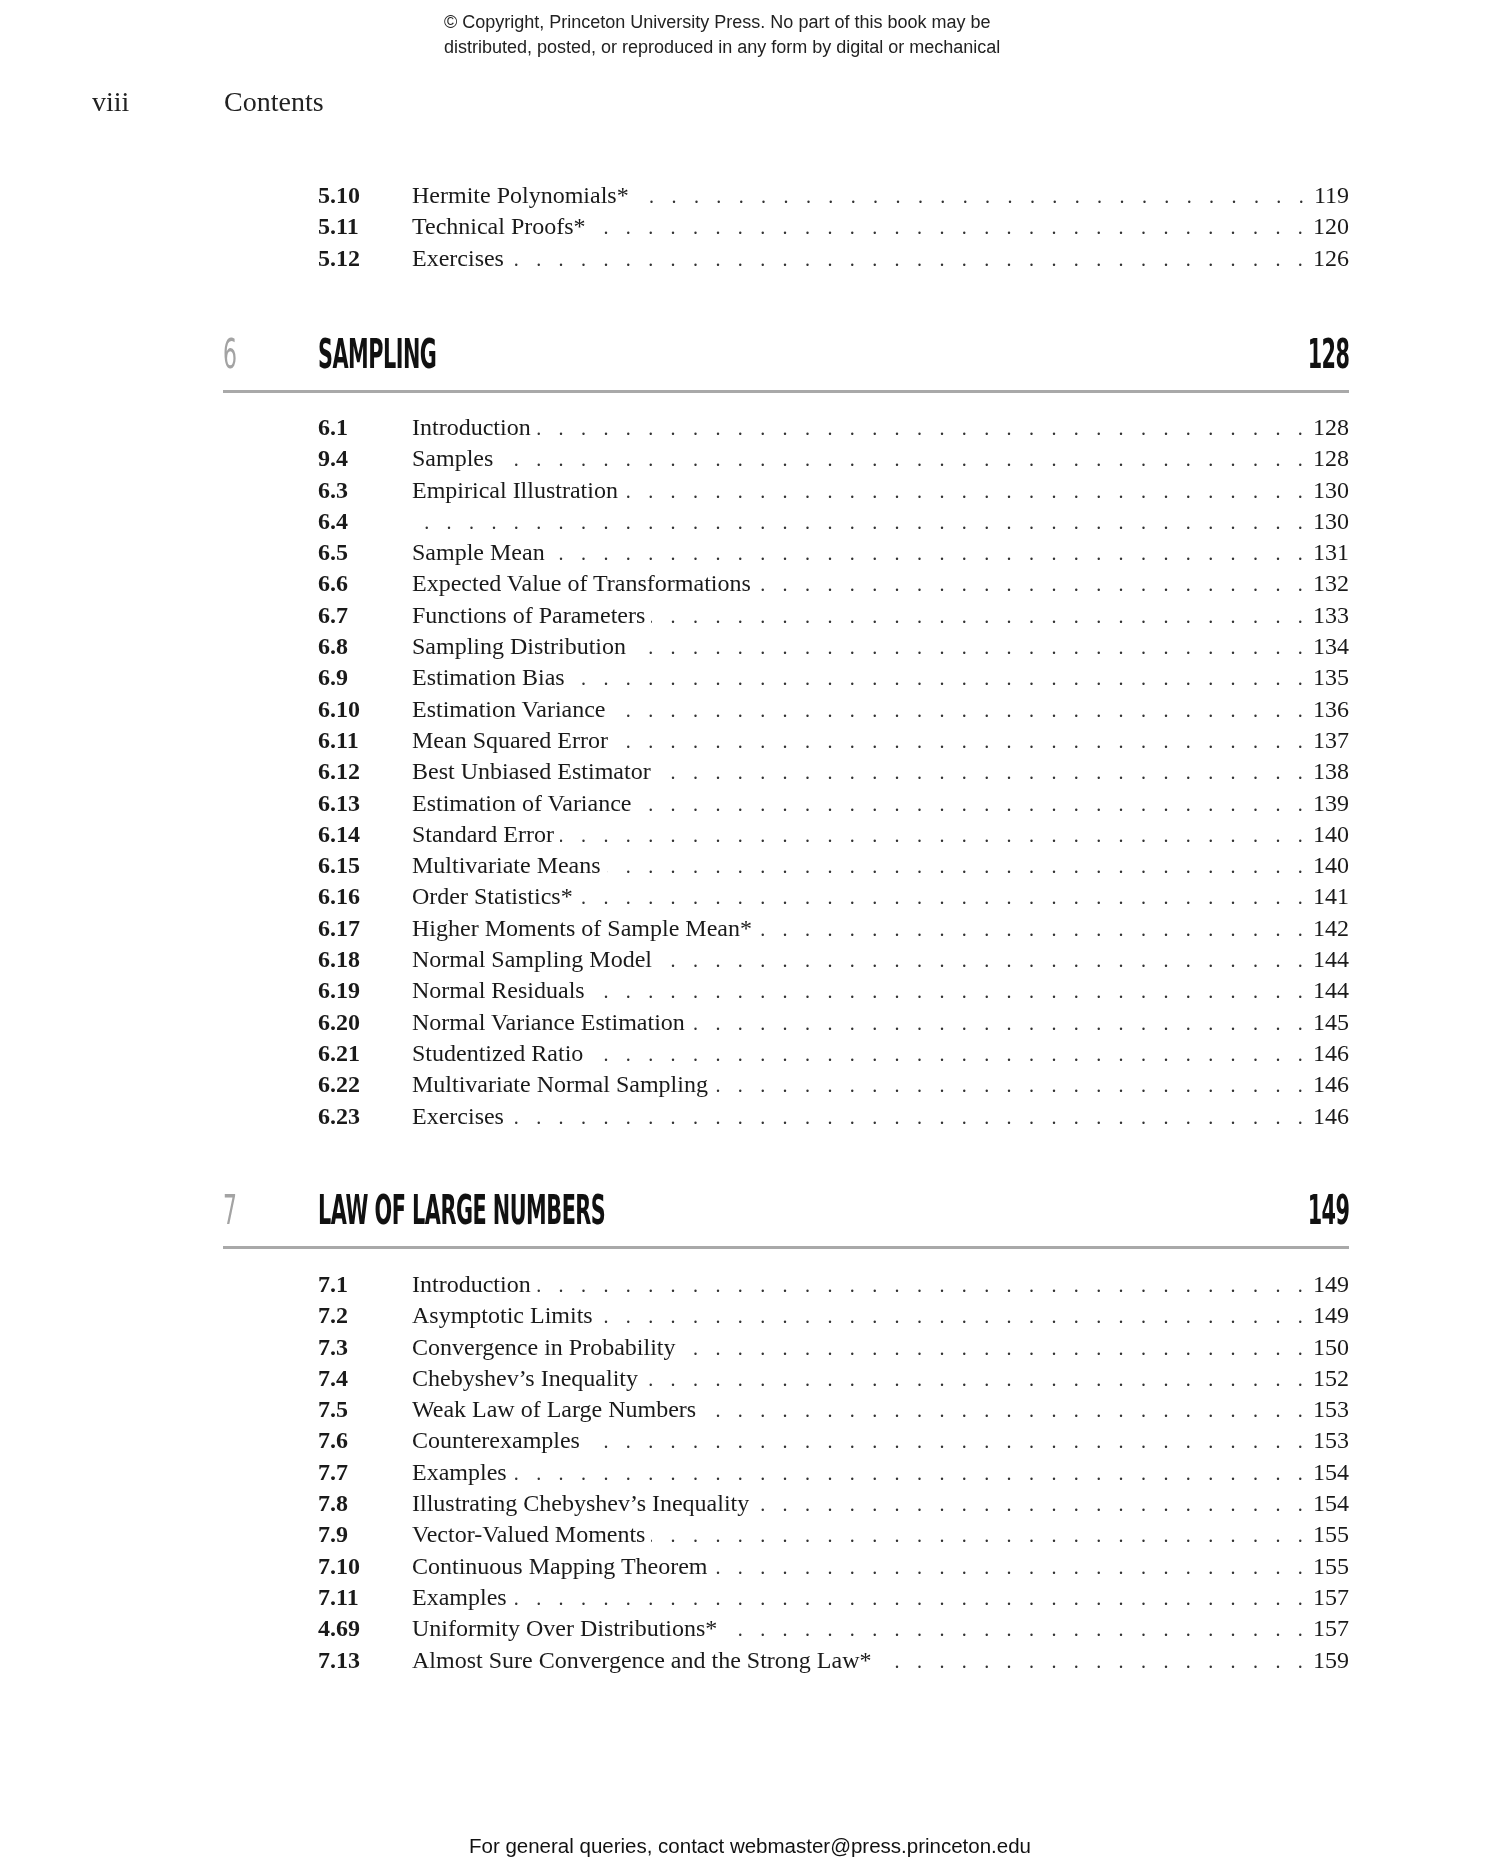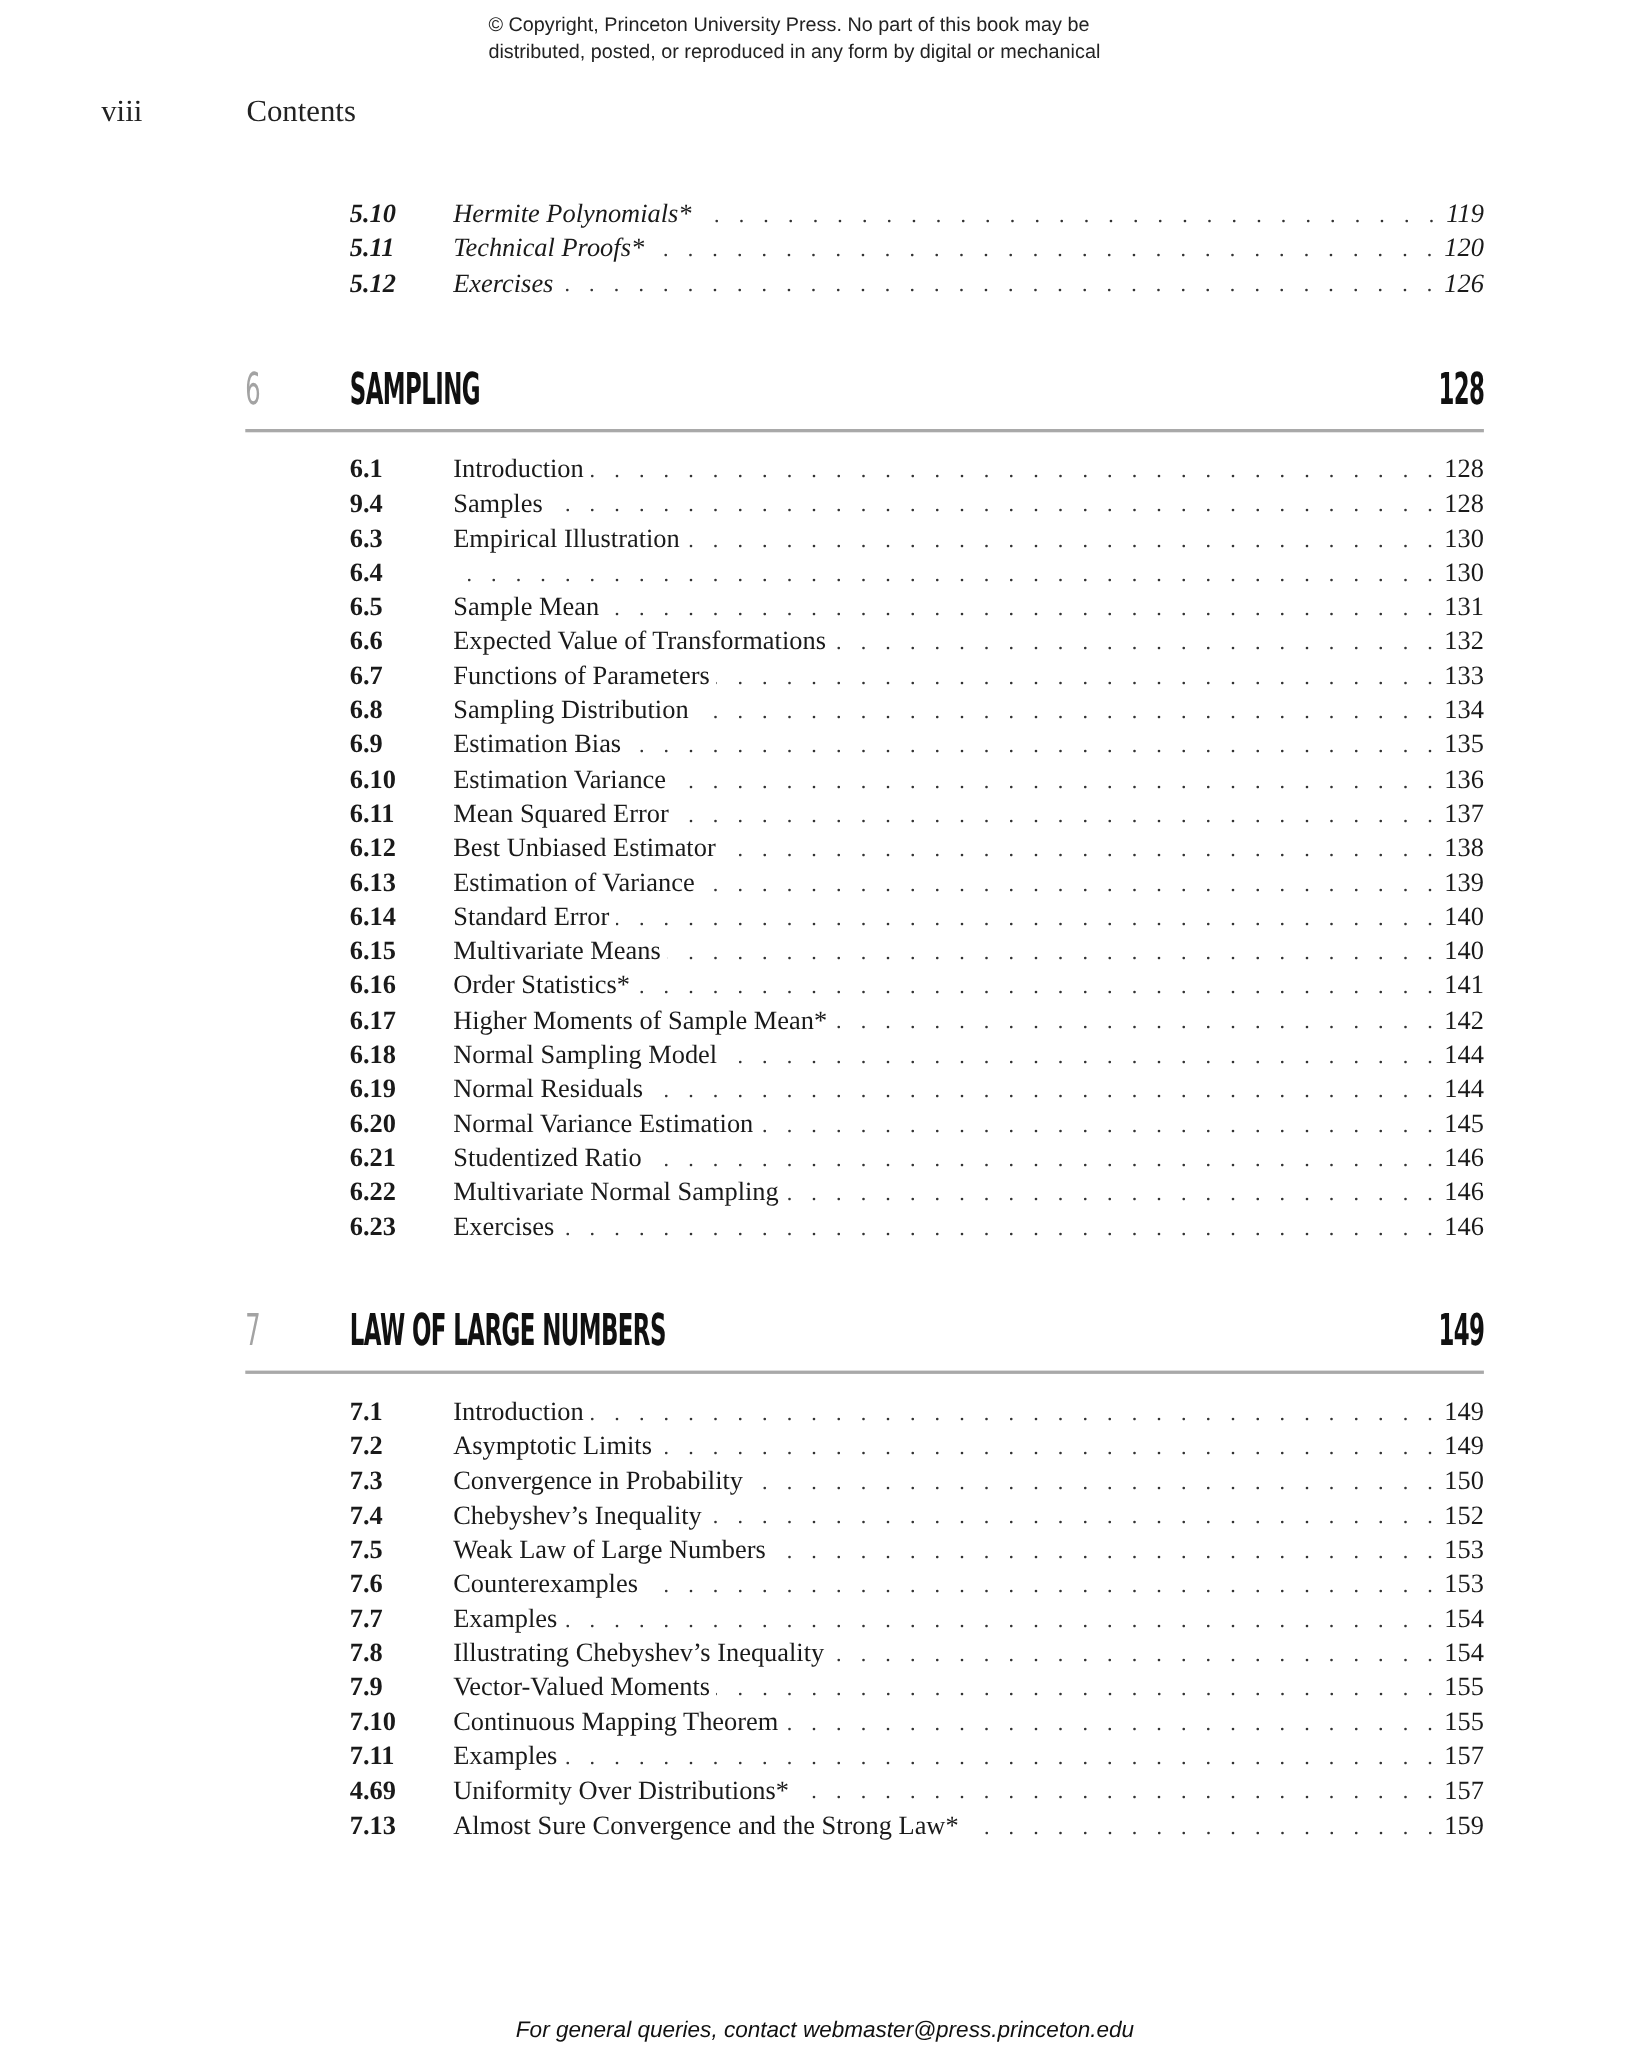--- a/index.html
+++ b/index.html
@@ -21,34 +21,34 @@
   .entry .page { flex: none; padding-left: 4px; text-align: right; }
   .chapter { position: absolute; left: 223px; width: 1126px; height: 50px; }
   .chapter .ch-num { position: absolute; left: 0; bottom: 6px; font-family: "DejaVu Sans", sans-serif;
                      font-size: 40px; color: #a3a3a3; transform: scaleX(0.55); transform-origin: left bottom; letter-spacing: -1px; }
   .chapter .ch-title { position: absolute; left: 95px; bottom: 6px; font-family: "DejaVu Sans", sans-serif; font-weight: bold;
                        font-size: 40px; color: #111; transform: scaleX(0.52); transform-origin: left bottom; white-space: nowrap; letter-spacing: -1px; }
   .chapter .ch-page { position: absolute; right: 0; bottom: 6px; font-family: "DejaVu Sans", sans-serif; font-weight: bold;
                       font-size: 40px; color: #111; transform: scaleX(0.52); transform-origin: right bottom; letter-spacing: -1px; }
   .chapter .rule { position: absolute; left: 0; right: 0; bottom: -10px; height: 3px; background: #a9a9a9; }
   .footer { position: absolute; top: 1834px; left: 0; width: 1500px; text-align: center;
-            font-family: "Liberation Sans", sans-serif; font-size: 20.5px; color: #111; font-style: italic; }
+            font-family: "Liberation Sans", sans-serif; font-size: 20.5px; color: #111; }
 </style>
 </head>
 <body>
 
 <div class="copyright">
   <div>© Copyright, Princeton University Press. No part of this book may be</div>
   <div>distributed, posted, or reproduced in any form by digital or mechanical</div>
 </div>
 
 <div class="running-head folio">viii</div>
 <div class="running-head rh-title">Contents</div>
 
-<div class="entries" style="top:180px;font-style:italic;">
+<div class="entries" style="top:180px;">
     <div class="entry">
       <span class="num">5.10</span>
       <span class="title">Hermite Polynomials*</span>
       <span class="leader">. . . . . . . . . . . . . . . . . . . . . . . . . . . . . . . . . . . . . . . . . . . . . . . . . . . . . . . . . . . . . . . . . . . . . . . . . . . . . . . . . . . . . . .</span>
       <span class="page">119</span>
     </div>
     <div class="entry">
       <span class="num">5.11</span>
       <span class="title">Technical Proofs*</span>
       <span class="leader">. . . . . . . . . . . . . . . . . . . . . . . . . . . . . . . . . . . . . . . . . . . . . . . . . . . . . . . . . . . . . . . . . . . . . . . . . . . . . . . . . . . . . . .</span>

